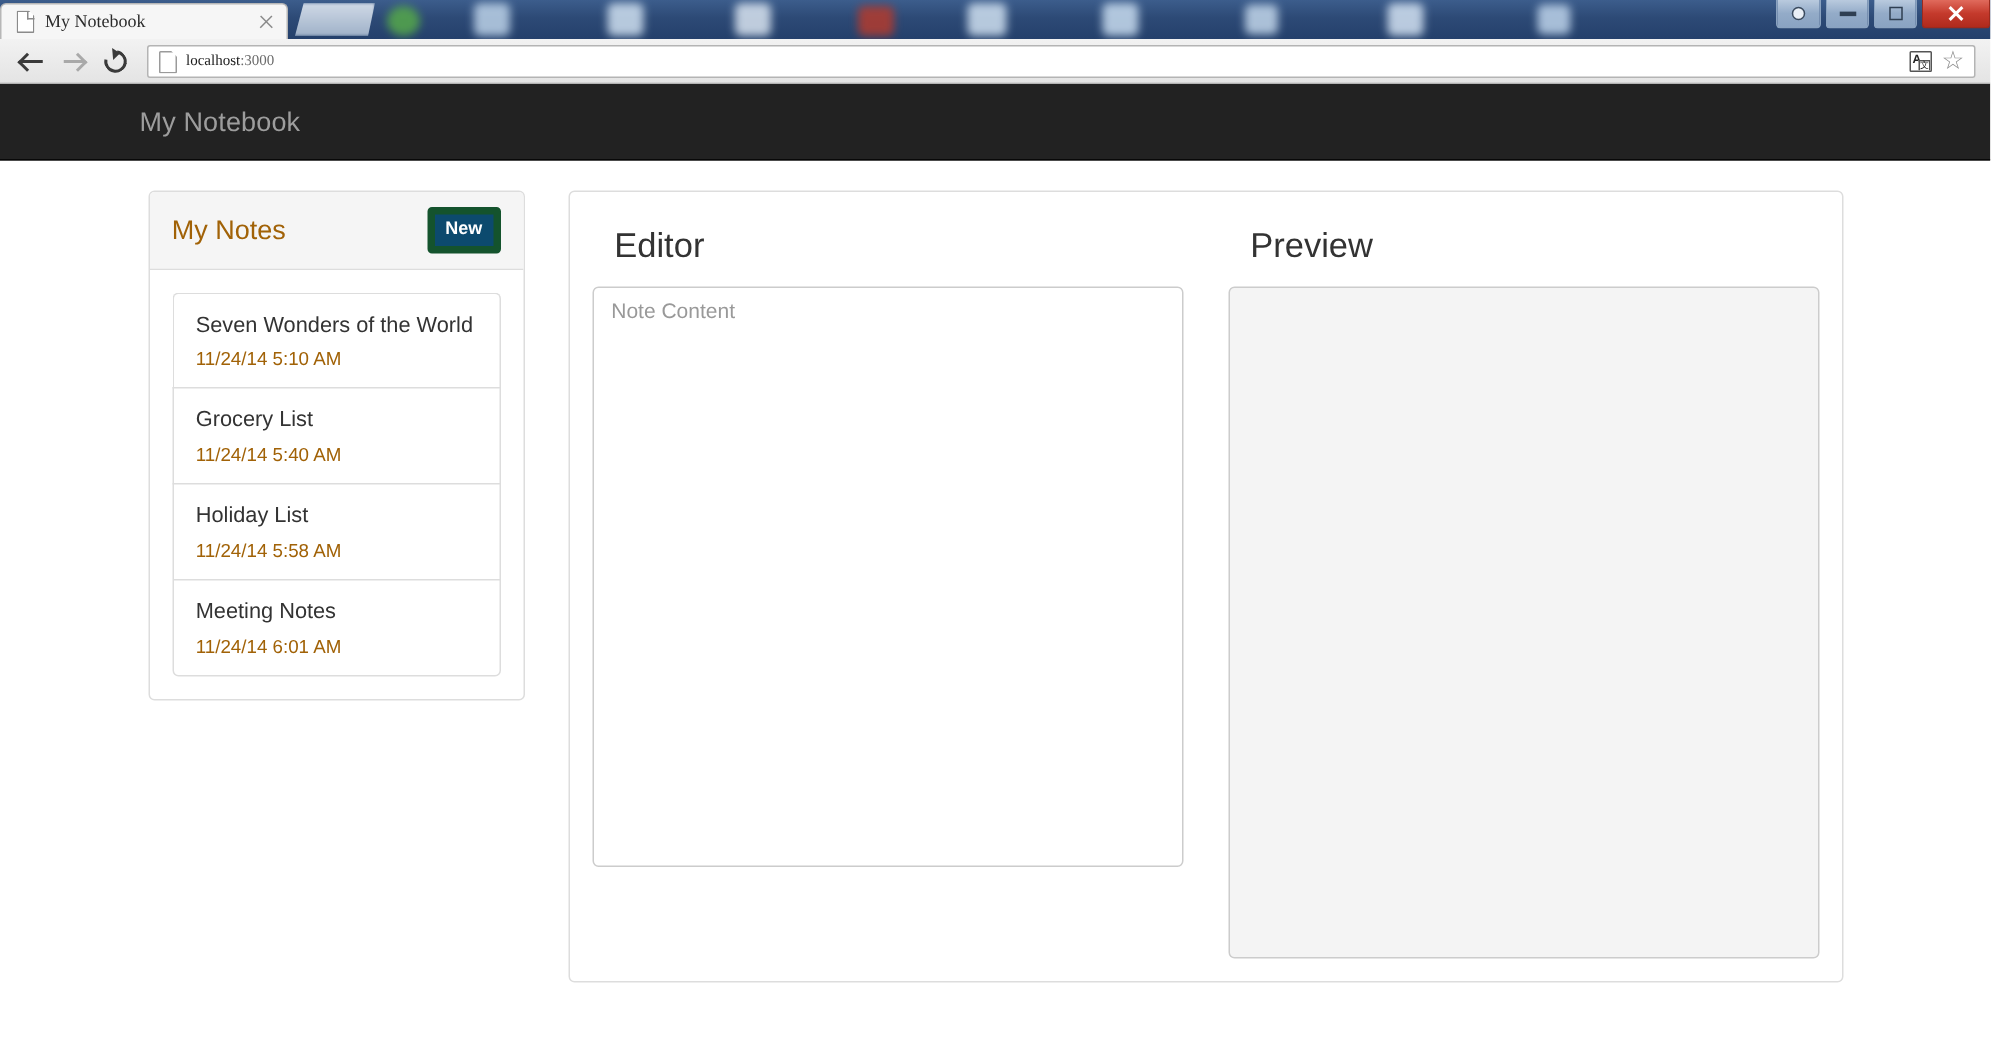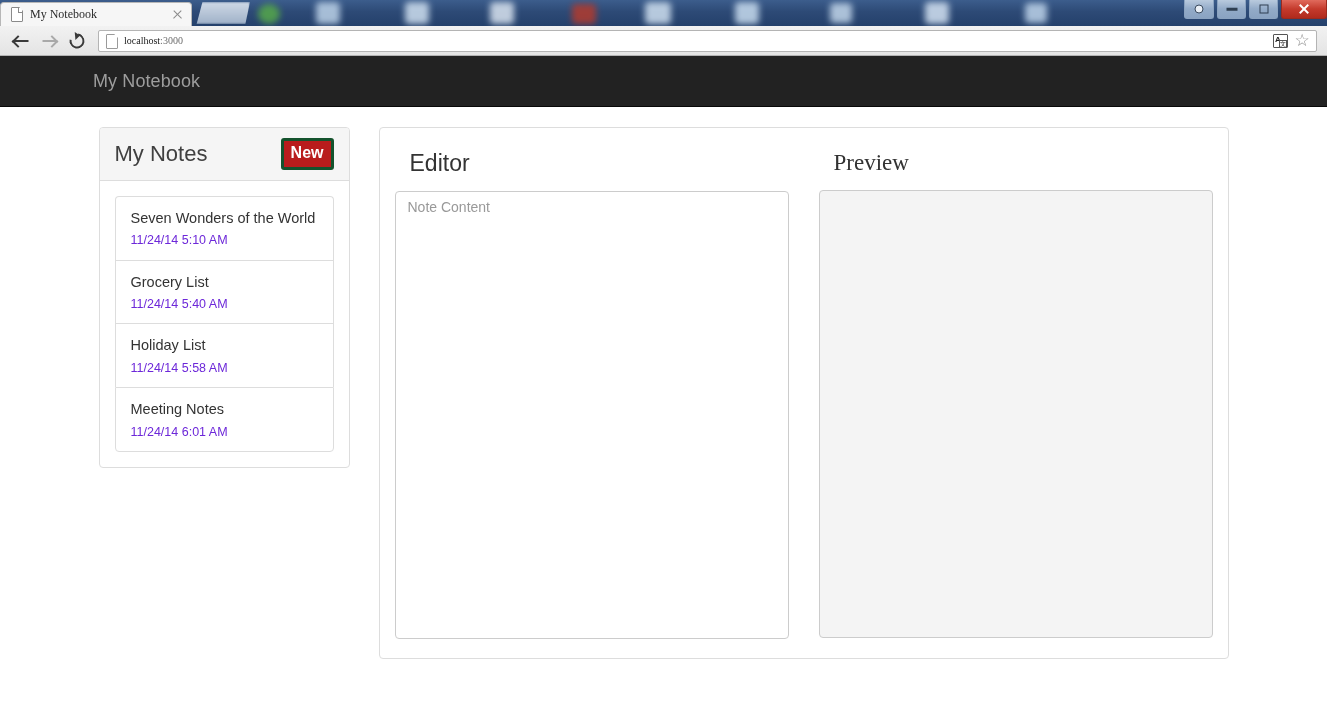--- a/index.html
+++ b/index.html
@@ -202,47 +202,47 @@
   }
   .panel-heading {
     background: #f5f5f5;
     border-bottom: 1px solid #dddddd;
     border-radius: 3px 3px 0 0;
     padding: 10px 15px;
     display: flex; align-items: center; justify-content: space-between;
     min-height: 45px;
   }
   .panel-title {
-    font-size: 22px; color: #404040; margin: 0; font-weight: normal;
+    font-size: 18px; color: #a16207; margin: 0; font-weight: normal;
   }
   .btn-new {
-    background: #b91c1c;
-    border: 3px solid #14532d;
+    background: #0c4a6e;
+    border: 5px solid #14532d;
     border-radius: 3px;
     color: #fff;
-    font-size: 16px;
+    font-size: 12px;
     font-weight: bold;
     padding: 2px 7px 3px;
     line-height: 1.3;
     cursor: pointer;
   }
   .panel-body-notes { padding: 15px; }
 
   .list-group { border-radius: 4px; }
   .list-group-item {
     border: 1px solid #dddddd;
     border-bottom: none;
     padding: 12px 15px 11px;
     background: #fff;
     cursor: pointer;
   }
   .list-group-item:first-child { border-radius: 4px 4px 0 0; }
   .list-group-item:last-child { border-bottom: 1px solid #dddddd; border-radius: 0 0 4px 4px; }
   .note-title { font-size: 14.5px; color: #333; line-height: 1.35; }
-  .note-date  { font-size: 12.5px; color: #6d28d9; margin-top: 4px; line-height: 1.3; }
+  .note-date  { font-size: 12.5px; color: #a16207; margin-top: 4px; line-height: 1.3; }
 
   
   .panel-main { }
   .panel-heading-input {
     background: #f5f5f5;
     border-bottom: 1px solid #dddddd;
     border-radius: 3px 3px 0 0;
     padding: 13px 15px;
   }
   .form-control {
@@ -255,28 +255,28 @@
     border: 1px solid #cccccc;
     border-radius: 4px;
     font-family: "Liberation Sans", sans-serif;
     outline: none;
   }
   .form-control::placeholder { color: #999; opacity: 1; }
 
   .panel-body-main { padding: 15px; display: flex; }
   .half { width: 50%; box-sizing: border-box; }
   .half.left { padding-right: 15px; }
-  .half.right { padding-left: 15px; font-family: Liberation Serif, serif; }
+  .half.right { padding-left: 15px; }
   .section-title {
     font-size: 23px; color: #333; font-weight: normal;
     margin: 7px 0 14px 15px;
   }
   .editor-area {
     width: 100%;
-    height: 448px;
+    height: 387px;
     border: 1px solid #cccccc;
     border-radius: 4px;
     padding: 7px 12px;
     font-size: 14px;
     color: #6d28d9;
     resize: none;
     outline: none;
     font-family: "Liberation Sans", sans-serif;
     background: #fff;
   }

